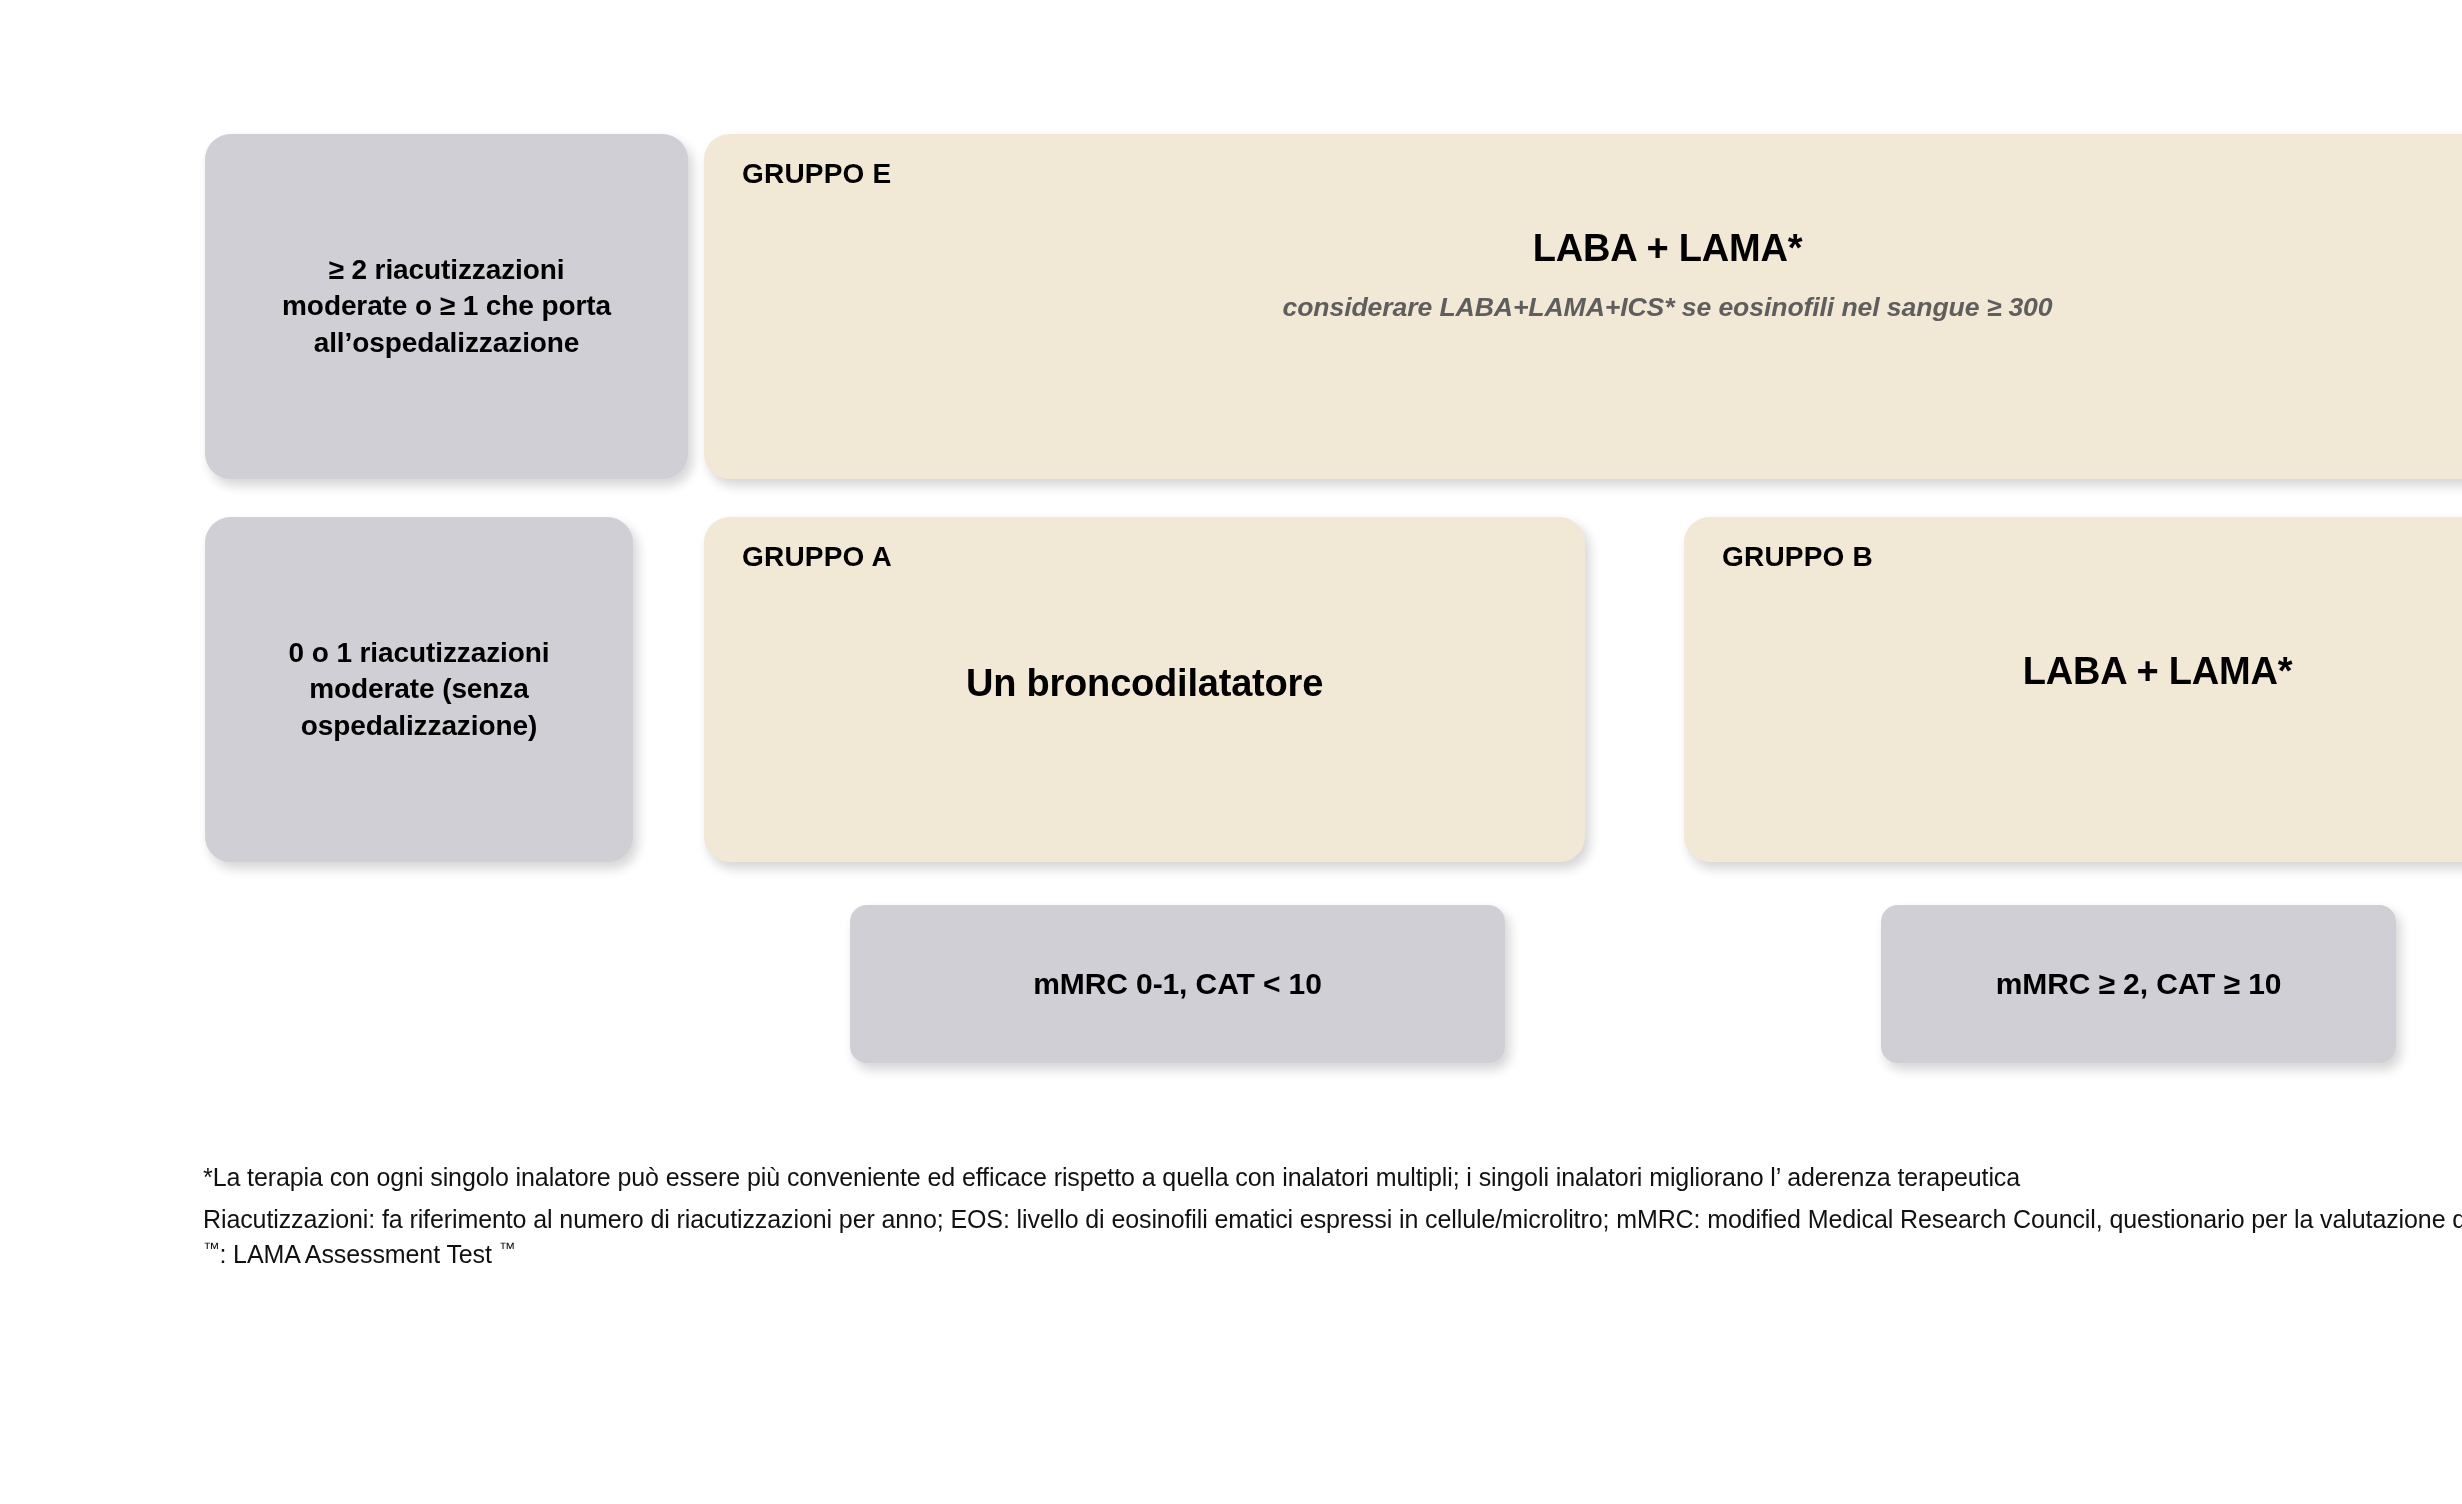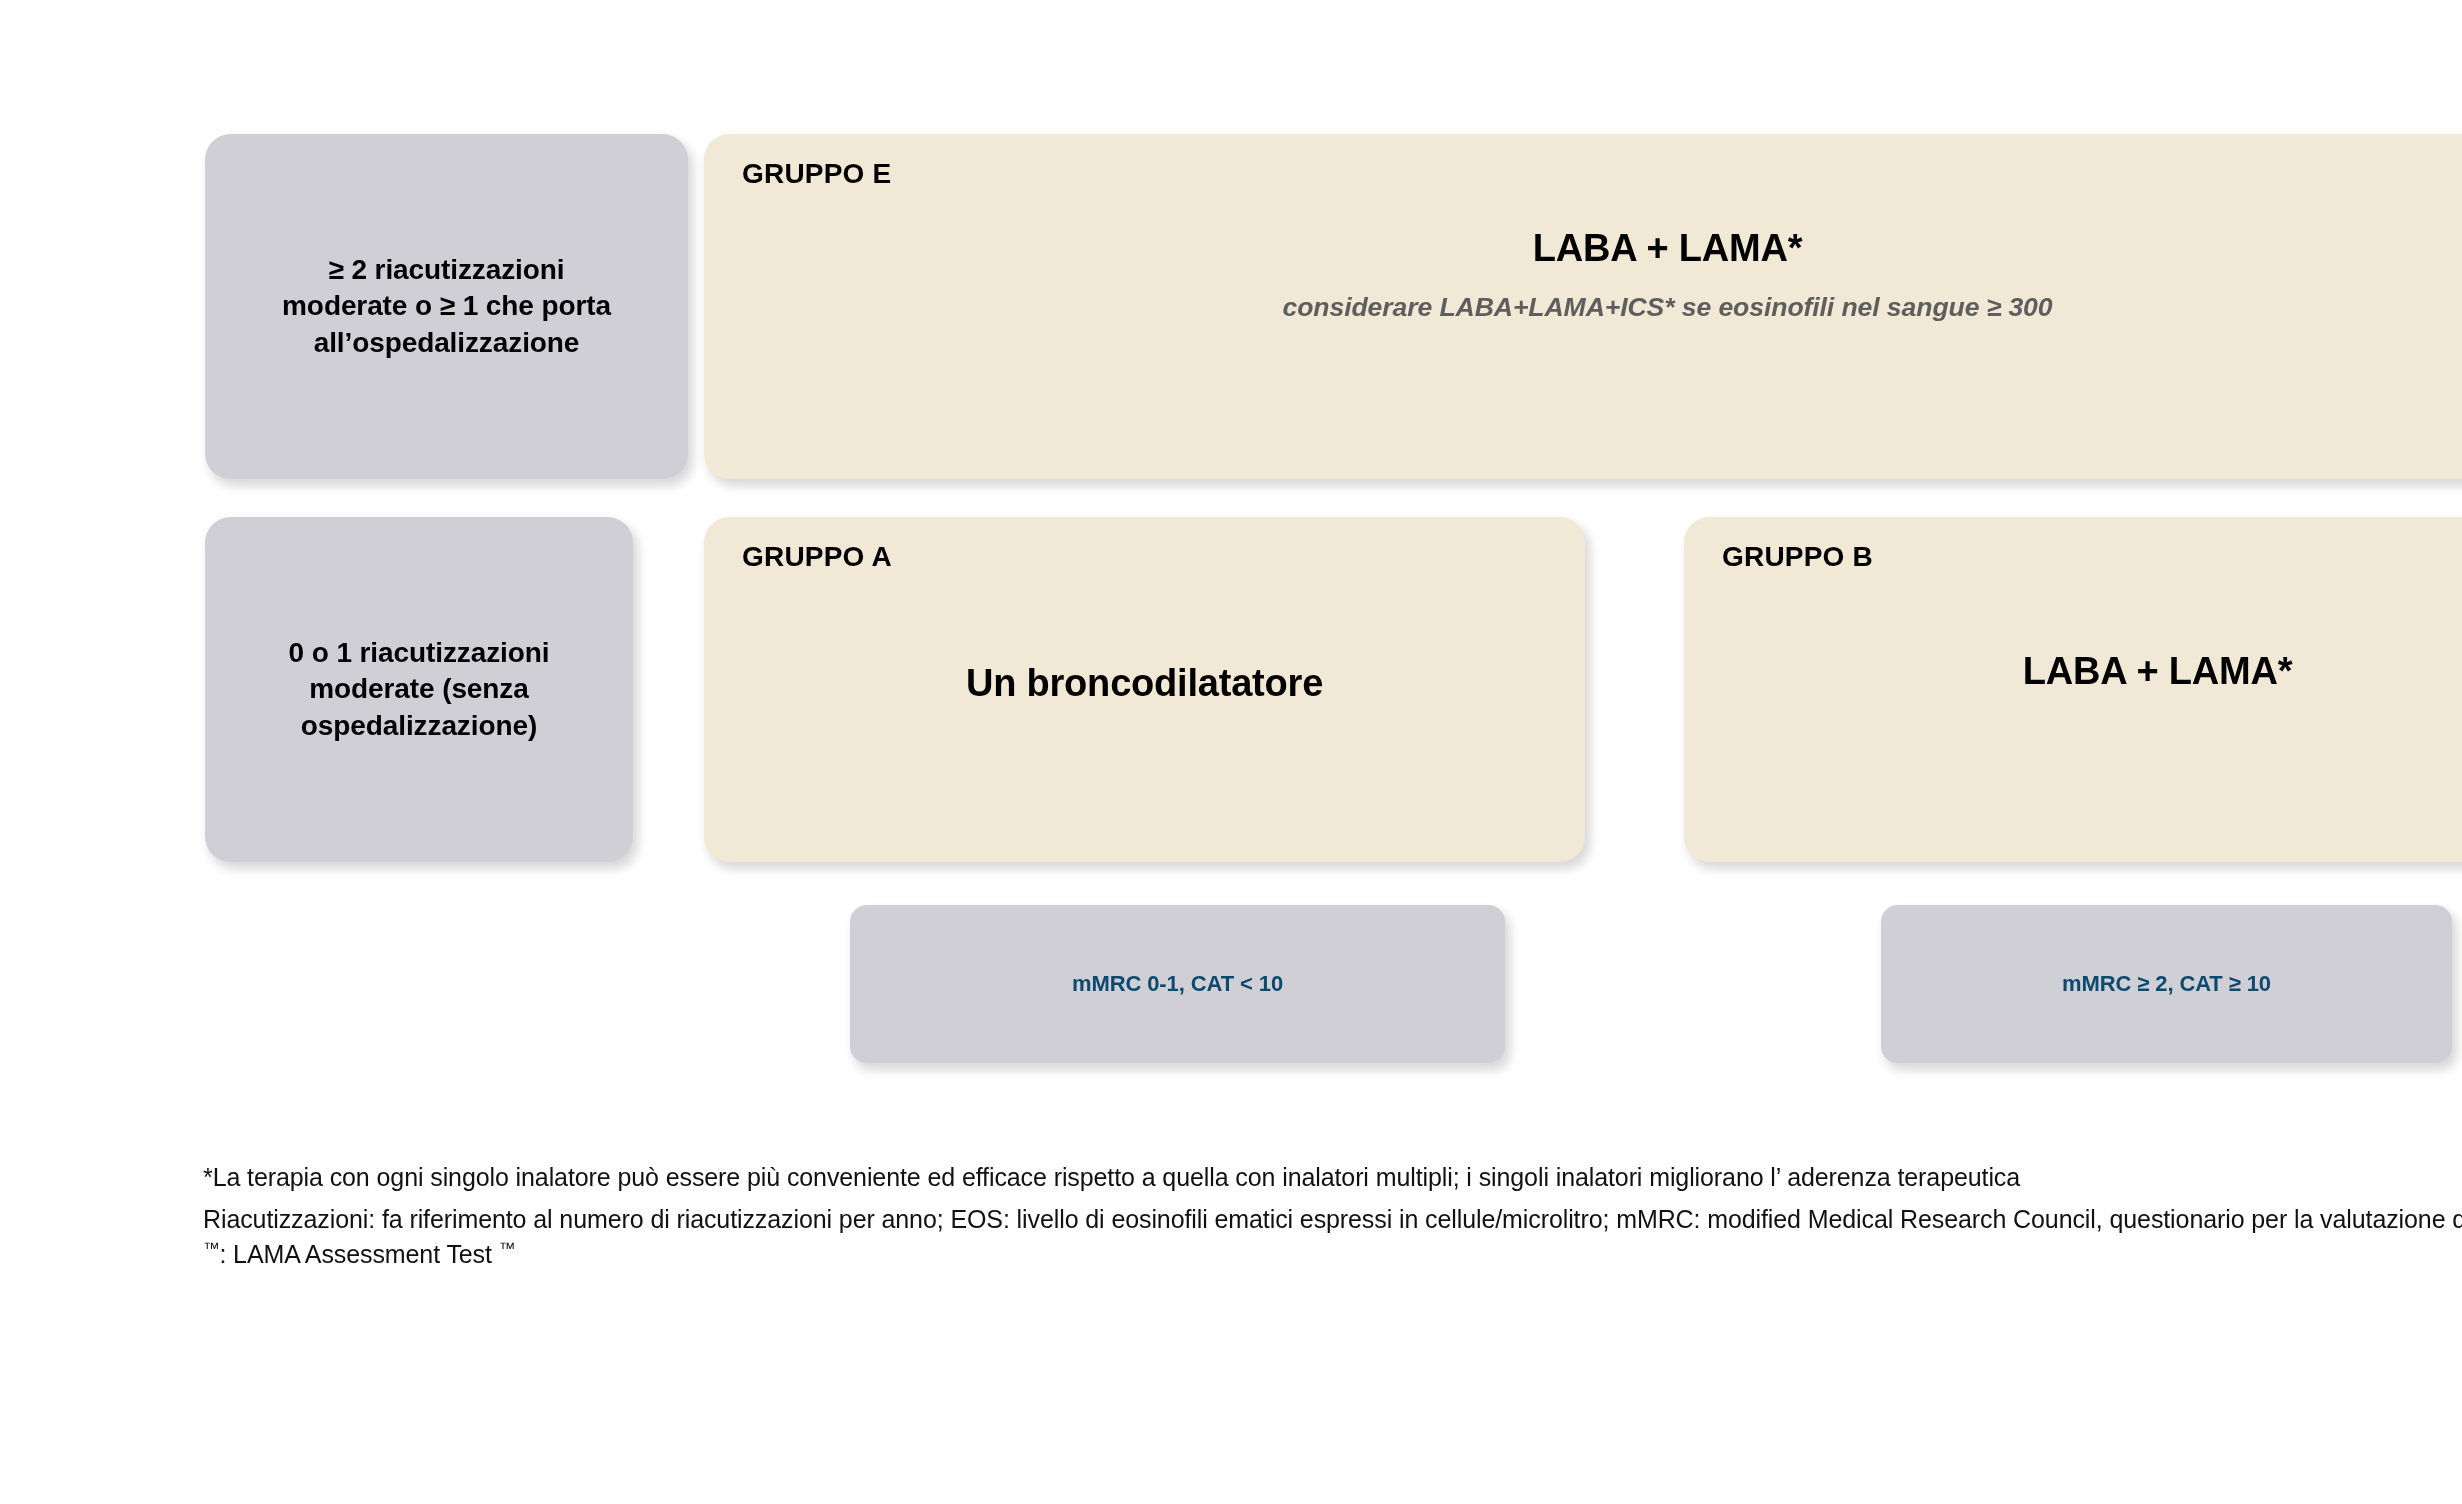--- a/index.html
+++ b/index.html
@@ -85,24 +85,24 @@
   }
 
   
   .pill {
     display: flex;
     align-items: center;
     justify-content: center;
     border-radius: 16.7px;
   }
   .pill-text {
-    font-size: 22px;
+    font-size: 30px;
     font-weight: 700;
     letter-spacing: -0.1px;
-    color: #0c4a6e;
+    color: #000000;
     white-space: nowrap;
   }
 
   
   .footnotes {
     position: absolute;
     left: 203px;
     top: 1160px;
     width: 2462px;
   }
@@ -153,21 +153,21 @@
     <div class="group-label">GRUPPO B</div>
     <div class="group-body" style="top:133px;">
       <div class="group-title">LABA + LAMA*</div>
     </div>
   </div>
 
   <div class="card gray pill" style="left:850px; top:905px; width:655px; height:158px; border-radius:16.7px;">
     <div class="pill-text">mMRC 0-1, CAT &lt; 10</div>
   </div>
 
-  <div class="card gray pill" style="left:1881px; top:905px; width:571px; height:158px; border-radius:16.7px;">
+  <div class="card gray pill" style="left:1881px; top:905px; width:515px; height:158px; border-radius:16.7px;">
     <div class="pill-text">mMRC ≥ 2, CAT ≥ 10</div>
   </div>
 
   <div class="footnotes">
     <p class="fn-para">*La terapia con ogni singolo inalatore può essere più conveniente ed efficace rispetto a quella con inalatori multipli; i singoli inalatori migliorano l’ aderenza terapeutica</p>
     <p class="fn-para"><span>Riacutizzazioni: fa riferimento al numero di riacutizzazioni per anno; EOS: livello di eosinofili ematici espressi in cellule/microlitro; mMRC: modified Medical Research Council, questionario per la valutazione della dispnea; CAT </span><span class="tm">™</span><span>: LAMA Assessment Test </span><span class="tm">™</span></p>
   </div>
 
 </div>
 

